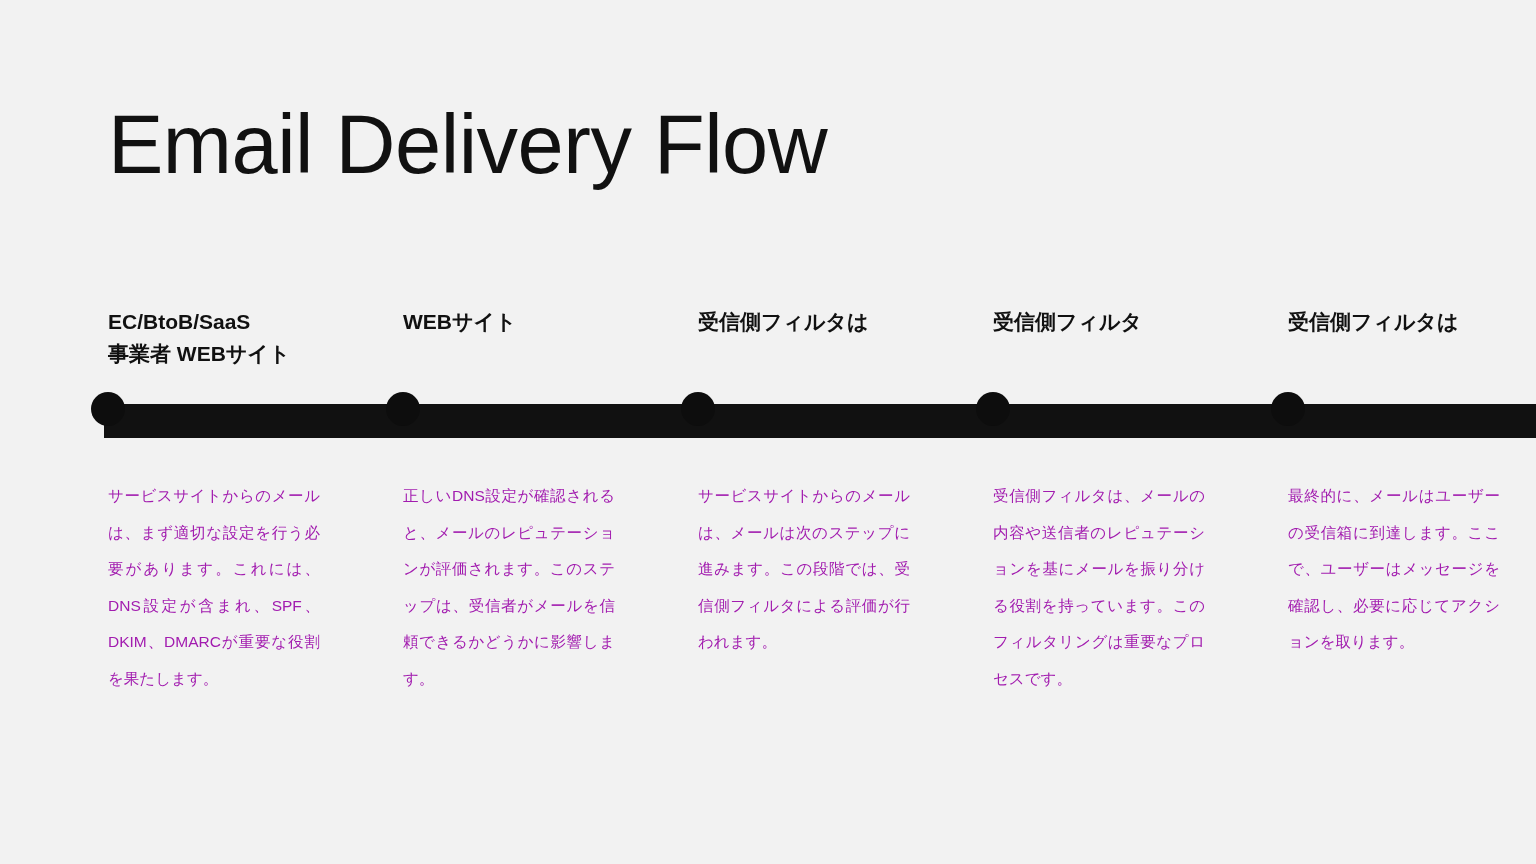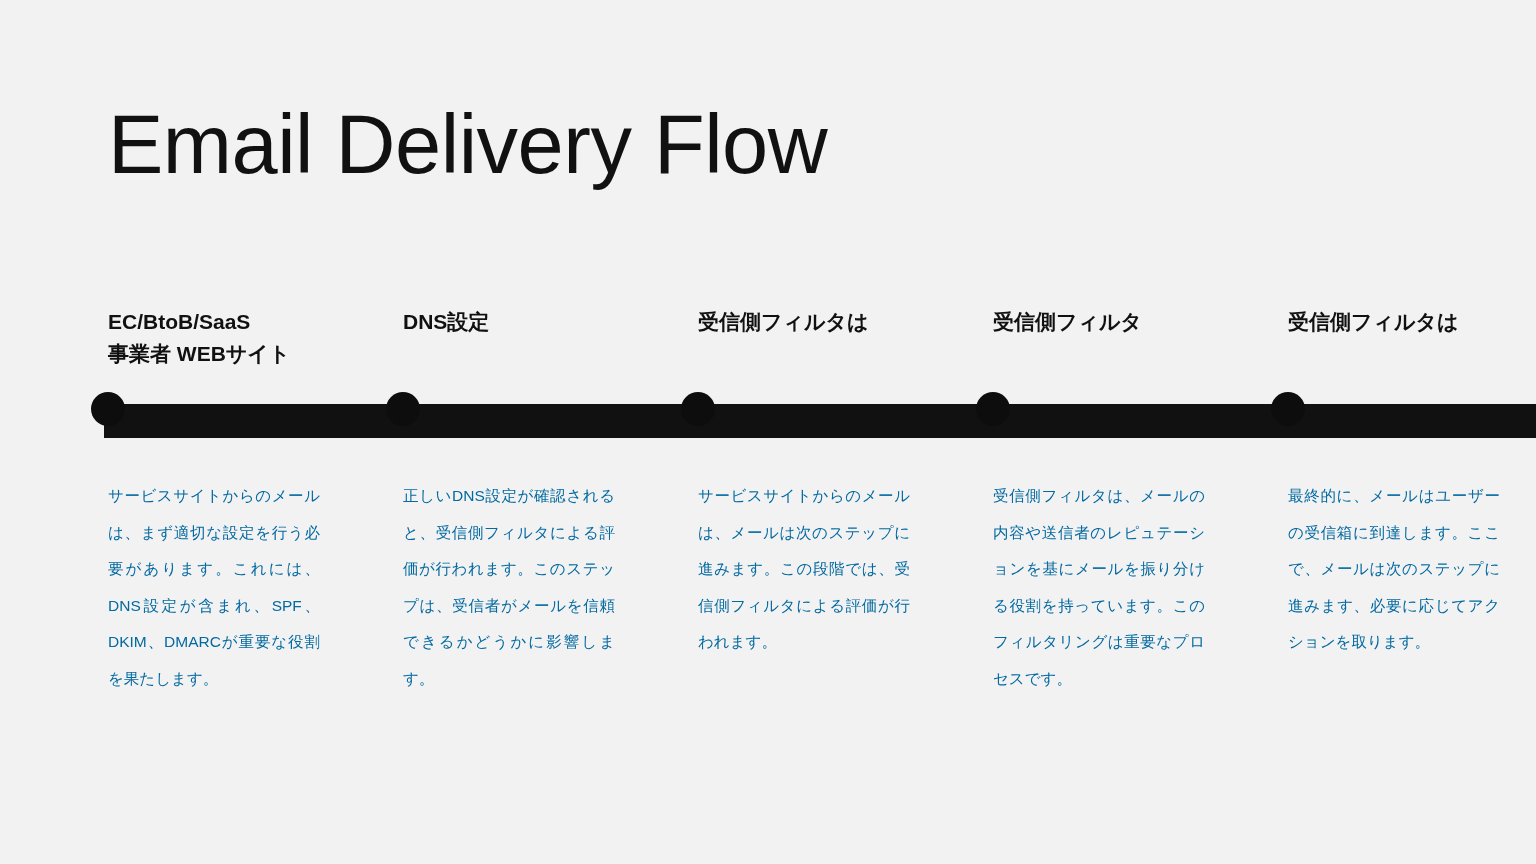--- a/index.html
+++ b/index.html
@@ -91,21 +91,21 @@
   }
 
   .step-body {
     position: absolute;
     top: 427px;
     left: 0;
     width: 246px;
     font-size: 15.5px;
     font-weight: 400;
     line-height: 36.5px;
-    color: #0369a1;
+    color: #a21caf;
     text-align: justify;
     text-justify: inter-character;
   }
 </style>
 </head>
 <body>
 
 <div class="slide">
 
   <h1 class="page-title">Email Delivery Flow</h1>
@@ -115,37 +115,37 @@
     <div class="timeline-axis"></div>
 
     <div class="step step-1">
       <div class="step-heading">EC/BtoB/SaaS
 事業者 WEBサイト</div>
       <div class="step-dot"></div>
       <div class="step-body">サービスサイトからのメールは、まず適切な設定を行う必要があります。これには、DNS設定が含まれ、SPF、DKIM、DMARCが重要な役割を果たします。</div>
     </div>
 
     <div class="step step-2">
-      <div class="step-heading">DNS設定</div>
+      <div class="step-heading">WEBサイト</div>
       <div class="step-dot"></div>
-      <div class="step-body">正しいDNS設定が確認されると、受信側フィルタによる評価が行われます。このステップは、受信者がメールを信頼できるかどうかに影響します。</div>
+      <div class="step-body">正しいDNS設定が確認されると、メールのレピュテーションが評価されます。このステップは、受信者がメールを信頼できるかどうかに影響します。</div>
     </div>
 
     <div class="step step-3">
       <div class="step-heading">受信側フィルタは</div>
       <div class="step-dot"></div>
       <div class="step-body">サービスサイトからのメールは、メールは次のステップに進みます。この段階では、受信側フィルタによる評価が行われます。</div>
     </div>
 
     <div class="step step-4">
       <div class="step-heading">受信側フィルタ</div>
       <div class="step-dot"></div>
       <div class="step-body">受信側フィルタは、メールの内容や送信者のレピュテーションを基にメールを振り分ける役割を持っています。このフィルタリングは重要なプロセスです。</div>
     </div>
 
     <div class="step step-5">
       <div class="step-heading">受信側フィルタは</div>
       <div class="step-dot"></div>
-      <div class="step-body">最終的に、メールはユーザーの受信箱に到達します。ここで、メールは次のステップに進みます、必要に応じてアクションを取ります。</div>
+      <div class="step-body">最終的に、メールはユーザーの受信箱に到達します。ここで、ユーザーはメッセージを確認し、必要に応じてアクションを取ります。</div>
     </div>
 
   </div>
 </div>
 
 </body></html>

